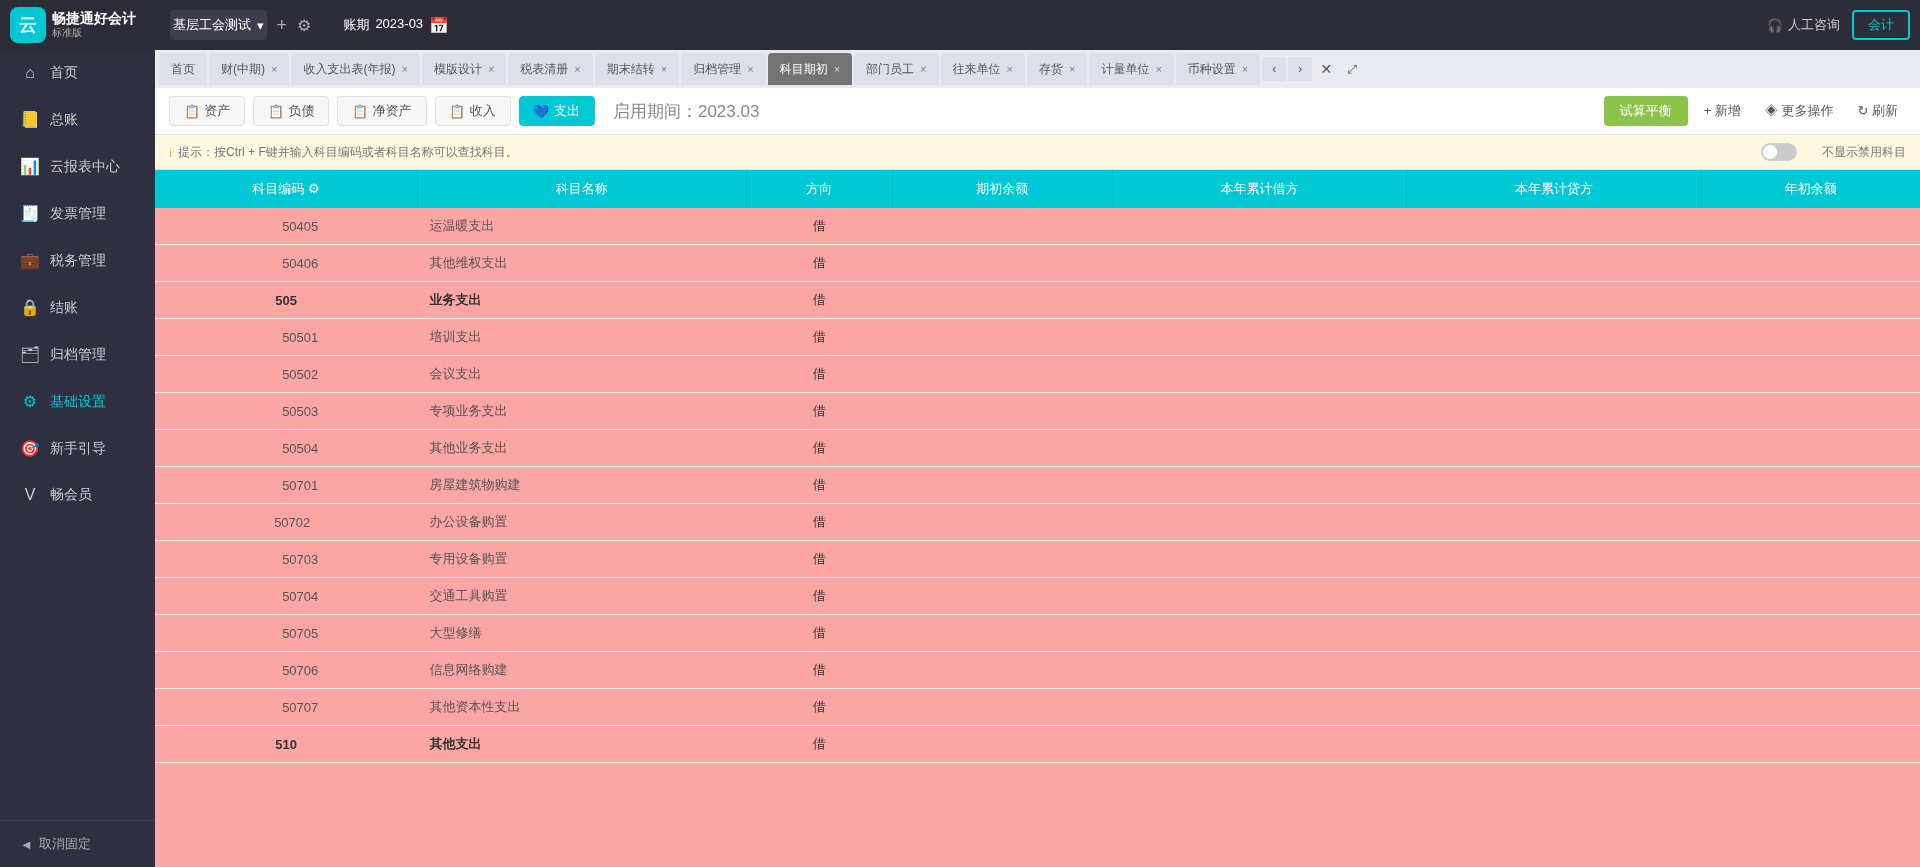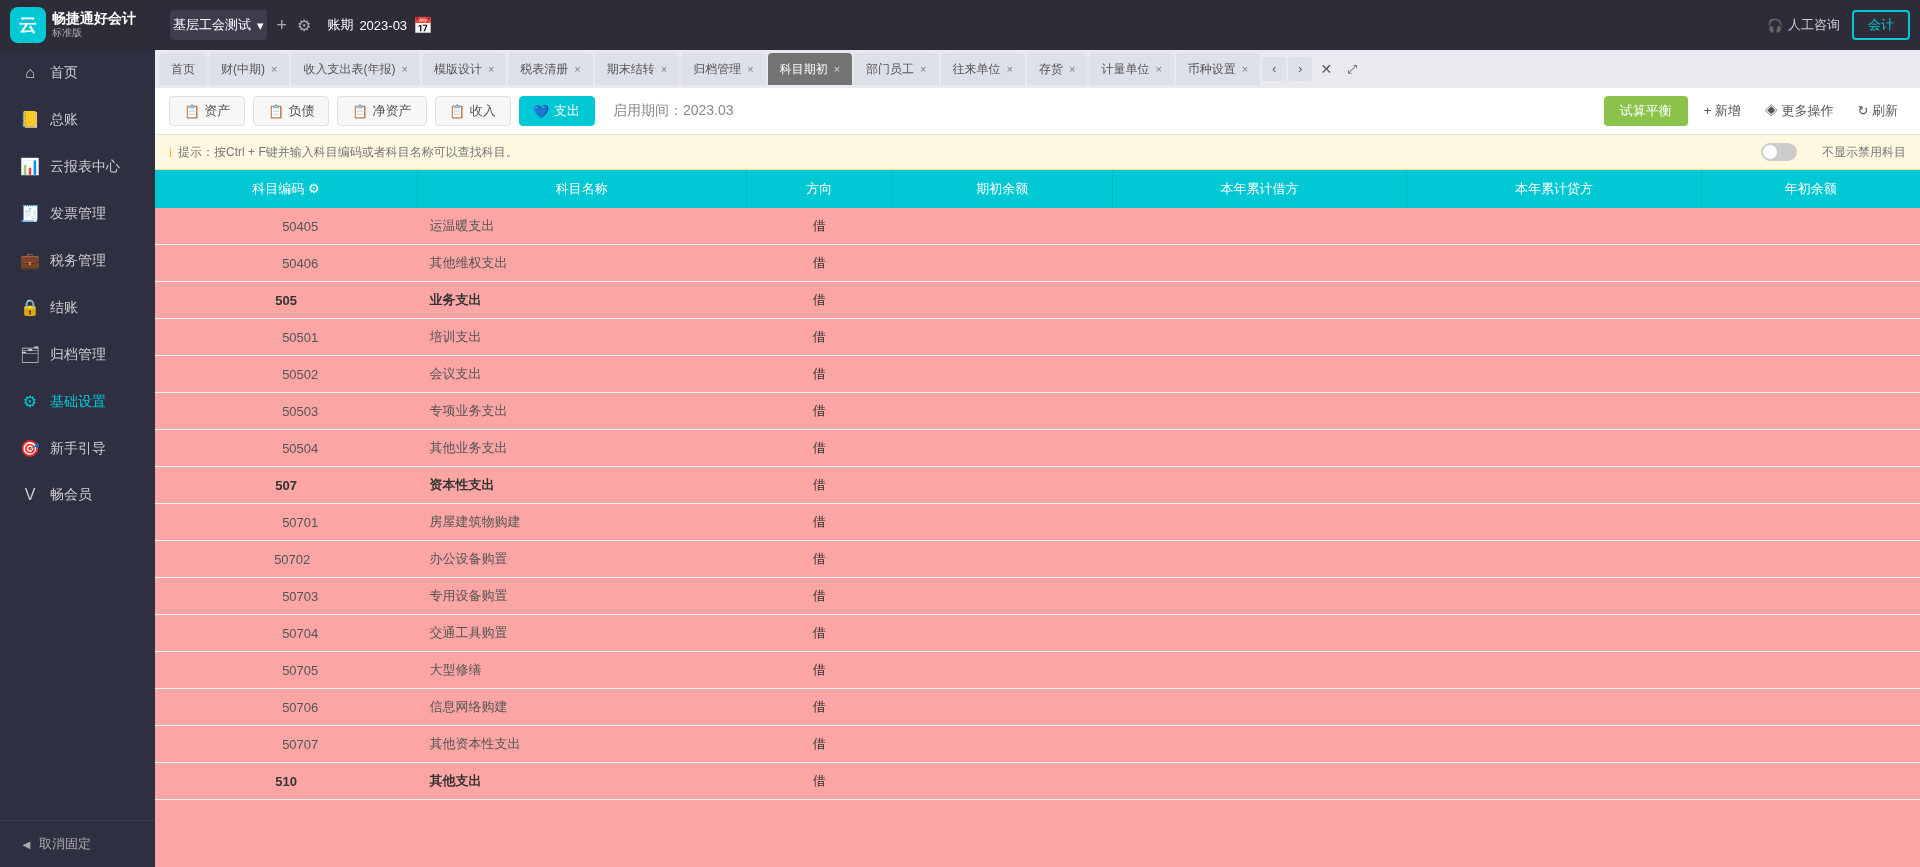--- a/index.html
+++ b/index.html
@@ -28,22 +28,22 @@
       color: white; font-size: 18px; font-weight: bold;
     }
     .logo-text { color: white; font-size: 14px; font-weight: bold; line-height: 1.2; }
     .logo-sub { color: #aaa; font-size: 10px; }
     .project-selector {
       display: flex; align-items: center; gap: 6px;
       background: #3d3d4e; border-radius: 4px;
       padding: 6px 3px; color: white; font-size: 13px; cursor: pointer;
     }
     .period-info {
-      display: flex; align-items: center; gap: 6px;
-      color: #ccc; font-size: 13px; margin-left: 6px;
+      display: flex; align-items: flex-start; gap: 6px;
+      color: #ccc; font-size: 13px; margin-left: 22px;
     }
     .period-info span { color: white; }
     .calendar-icon { color: #00c8d4; font-size: 16px; }
     .top-right {
       margin-left: auto;
       display: flex; align-items: center; gap: 12px;
     }
     .support-btn {
       display: flex; align-items: center; gap: 4px;
       color: #ccc; font-size: 13px; cursor: pointer;
@@ -150,21 +150,21 @@
       border-radius: 4px;
       font-size: 13px; cursor: pointer;
       border: 1px solid #e0e0e0;
       background: #f7f7f7; color: #555;
     }
     .sub-tab.active {
       background: #00c8d4; color: white; border-color: #00c8d4;
     }
     .sub-tab-icon { font-size: 13px; }
     .period-label {
-      margin-left: 10px; color: #888; font-size: 14px;
+      margin-left: 10px; color: #888; font-size: 17px;
     }
     .sub-tab-right {
       margin-left: auto;
       display: flex; align-items: center; gap: 8px;
     }
     .btn-calc {
       background: #8bc34a; color: white;
       border: none; border-radius: 4px;
       padding: 6px 16px; font-size: 13px; cursor: pointer;
     }
@@ -507,29 +507,20 @@
             <tr>
       <td style="padding-left:40px;color:#555;">50504</td>
       <td style="color:#555;">其他业务支出</td>
       <td>借</td>
       <td></td>
       <td></td>
       <td></td>
       <td></td>
     </tr>
             <tr>
-      <td style="font-weight:bold;">507</td>
-      <td style="font-weight:bold;">资本性支出</td>
-      <td>借</td>
-      <td></td>
-      <td></td>
-      <td></td>
-      <td></td>
-    </tr>
-            <tr>
       <td style="padding-left:40px;color:#555;">50701</td>
       <td style="color:#555;">房屋建筑物购建</td>
       <td>借</td>
       <td></td>
       <td></td>
       <td></td>
       <td></td>
     </tr>
             <tr>
       <td style="padding-left:24px;color:#555;">50702</td>

